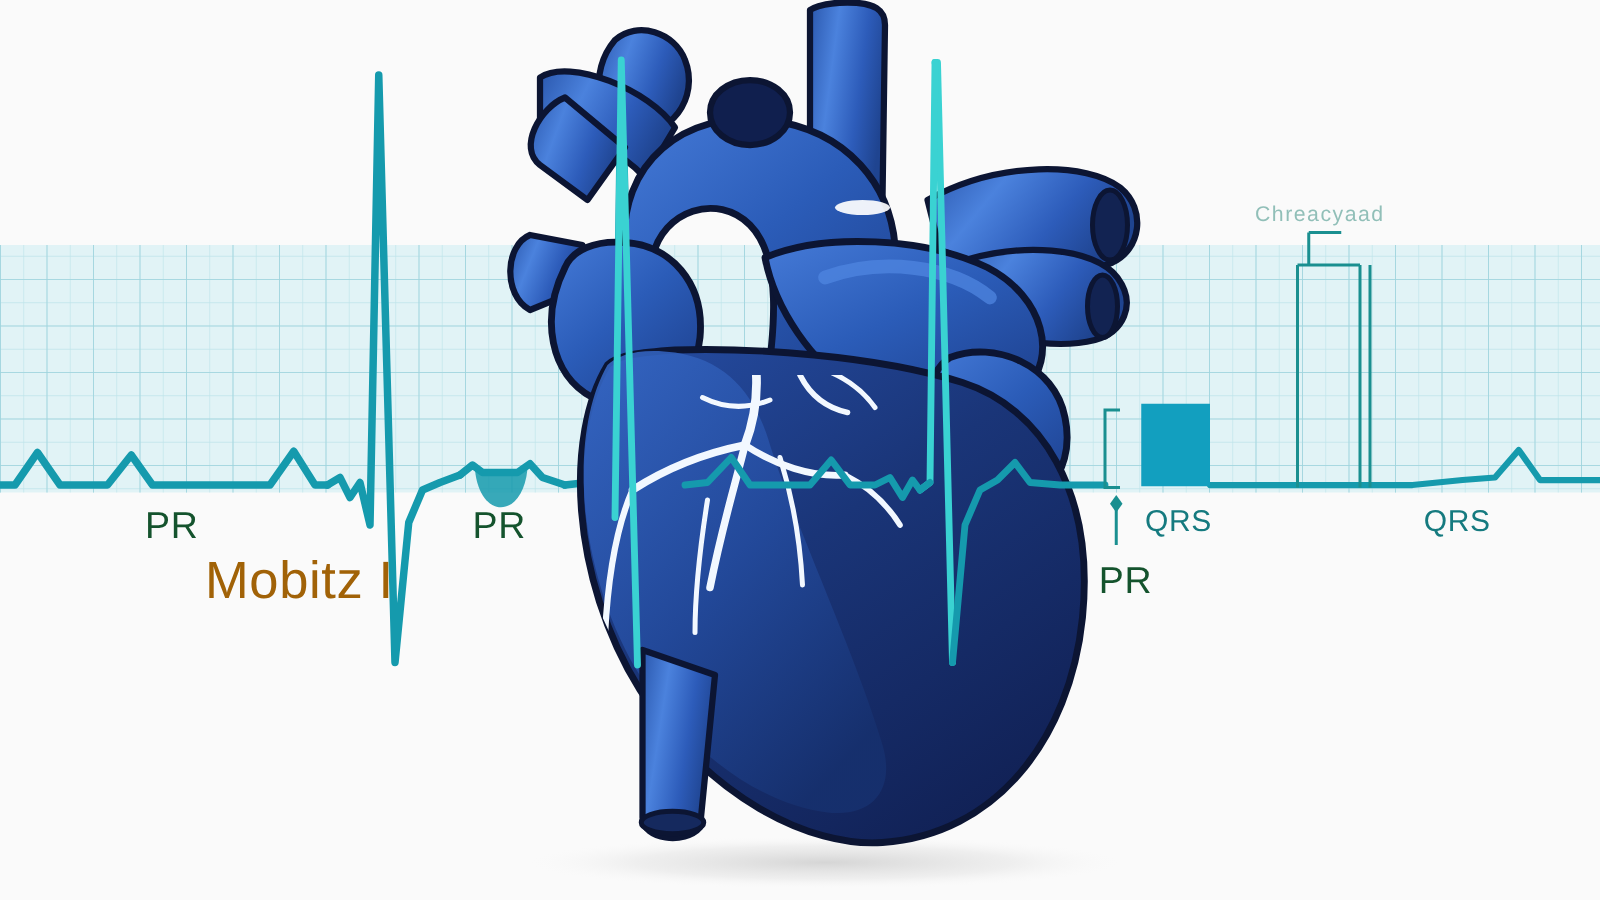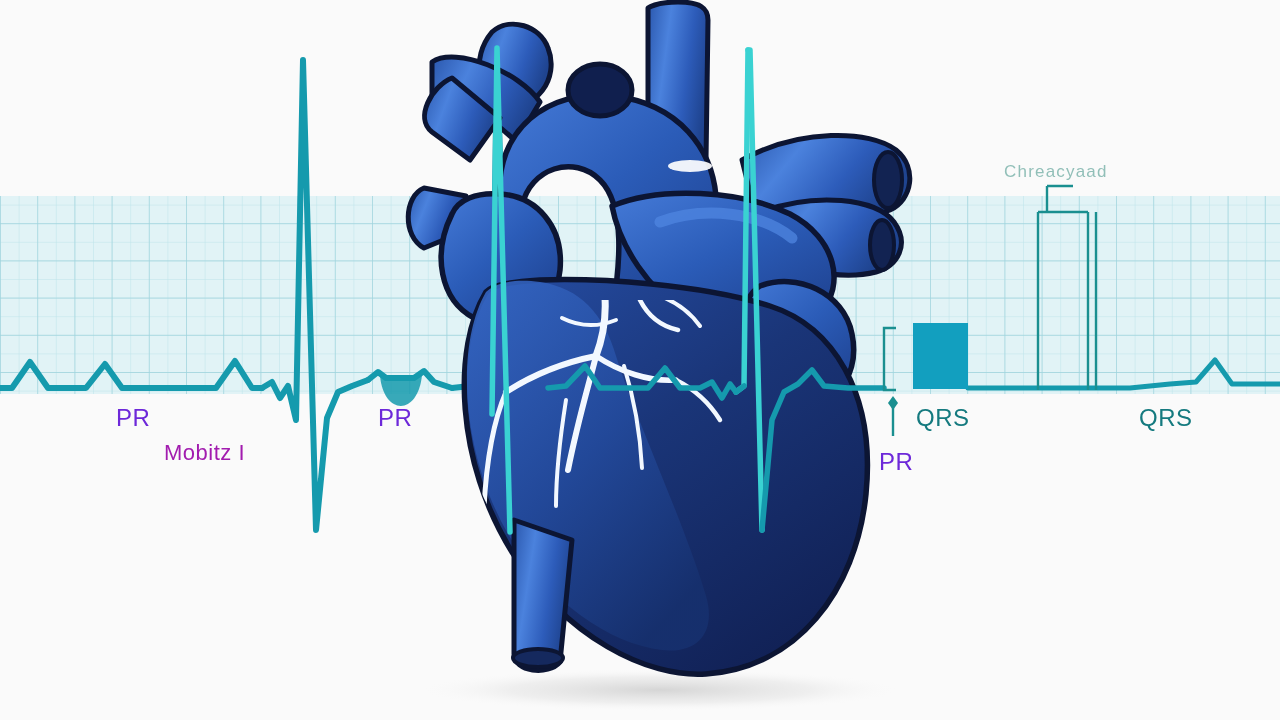--- a/index.html
+++ b/index.html
@@ -10,23 +10,23 @@
     position:relative;
   }
   #stage{position:absolute;inset:0;width:1280px;height:720px;}
   #stage svg{position:absolute;top:0;left:0;}
   .lbl{
     position:absolute;
     font-family:"Liberation Sans", sans-serif;
     white-space:nowrap;
     user-select:none;
   }
-  .lbl-pr{ font-size:24px; color:#6d28d9; letter-spacing:.5px; }
+  .lbl-pr{ font-size:30px; color:#14532d; letter-spacing:.5px; }
   .lbl-qrs{ font-size:24px; color:#157a7f; letter-spacing:.5px; }
-  .lbl-mobitz{ font-size:22px; color:#a21caf; letter-spacing:.5px; }
+  .lbl-mobitz{ font-size:42px; color:#a16207; letter-spacing:.5px; }
   .lbl-ghost{
     font-size:17px; color:#7fb5ad; letter-spacing:1.2px;
     opacity:.85; filter:blur(.25px);
   }
 </style>
 </head>
 <body>
 
 <div id="stage">
 

